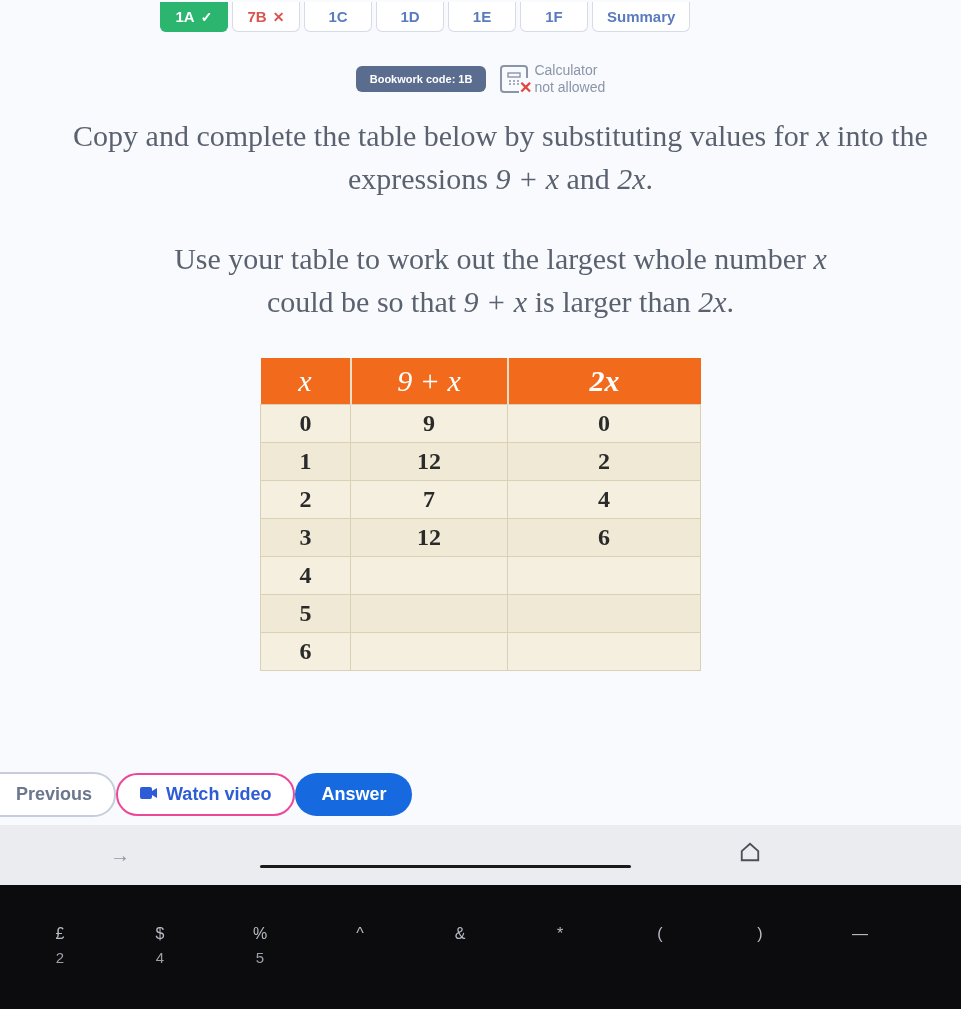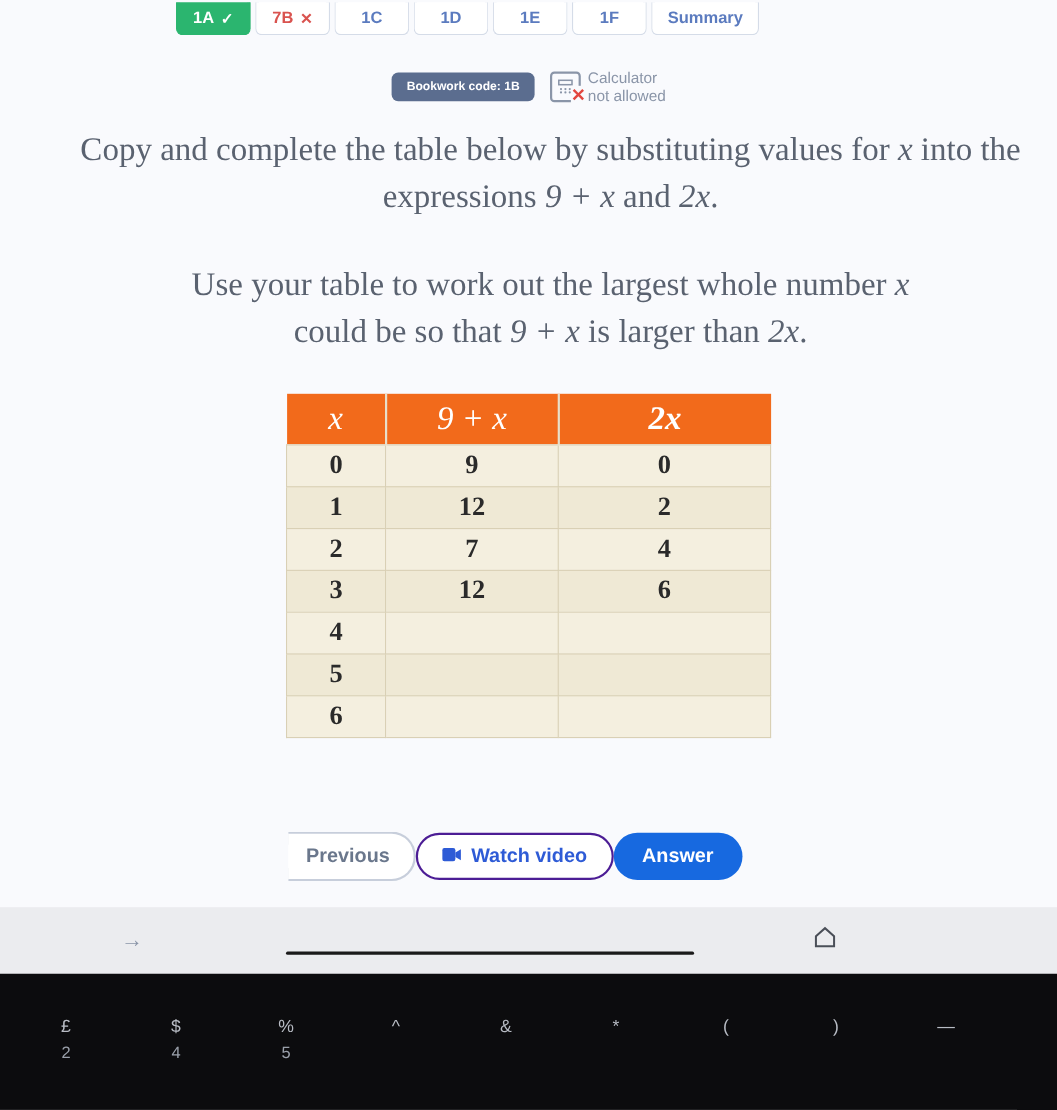--- a/index.html
+++ b/index.html
@@ -123,42 +123,42 @@
     text-align:center;
     font-size:24px;
     font-weight:600;
     color:#2a2a2a;
     height:38px;
     font-family: "Comic Sans MS", "Marker Felt", cursive;
   }
   table.data tr:nth-child(even) td { background:#f4efdf; }
   .bottom-bar{
     position:absolute;
-    bottom:24px;
+    bottom:8px;
     left:0;right:0;
     display:flex;
     align-items:center;
-    justify-content:center;
+    justify-content:flex-start;
     padding:0 24px 0 0;
   }
   .btn-prev{
     background:#fff;
     color:#6a778c;
     border:2px solid #c7cedb;
     border-left:none;
     border-radius:0 22px 22px 0;
     padding:10px 22px 10px 16px;
     font-size:18px;
     font-weight:600;
     cursor:pointer;
   }
   .btn-watch{
     background:#fff;
     color:#2e5bd6;
-    border:2px solid #4c1d95;
+    border:2px solid #ec4899;
     border-radius:22px;
     padding:9px 22px;
     font-size:18px;
     font-weight:600;
     cursor:pointer;
     display:flex;align-items:center;gap:8px;
   }
   .btn-answer{
     background:#1769e0;
     color:#fff;

